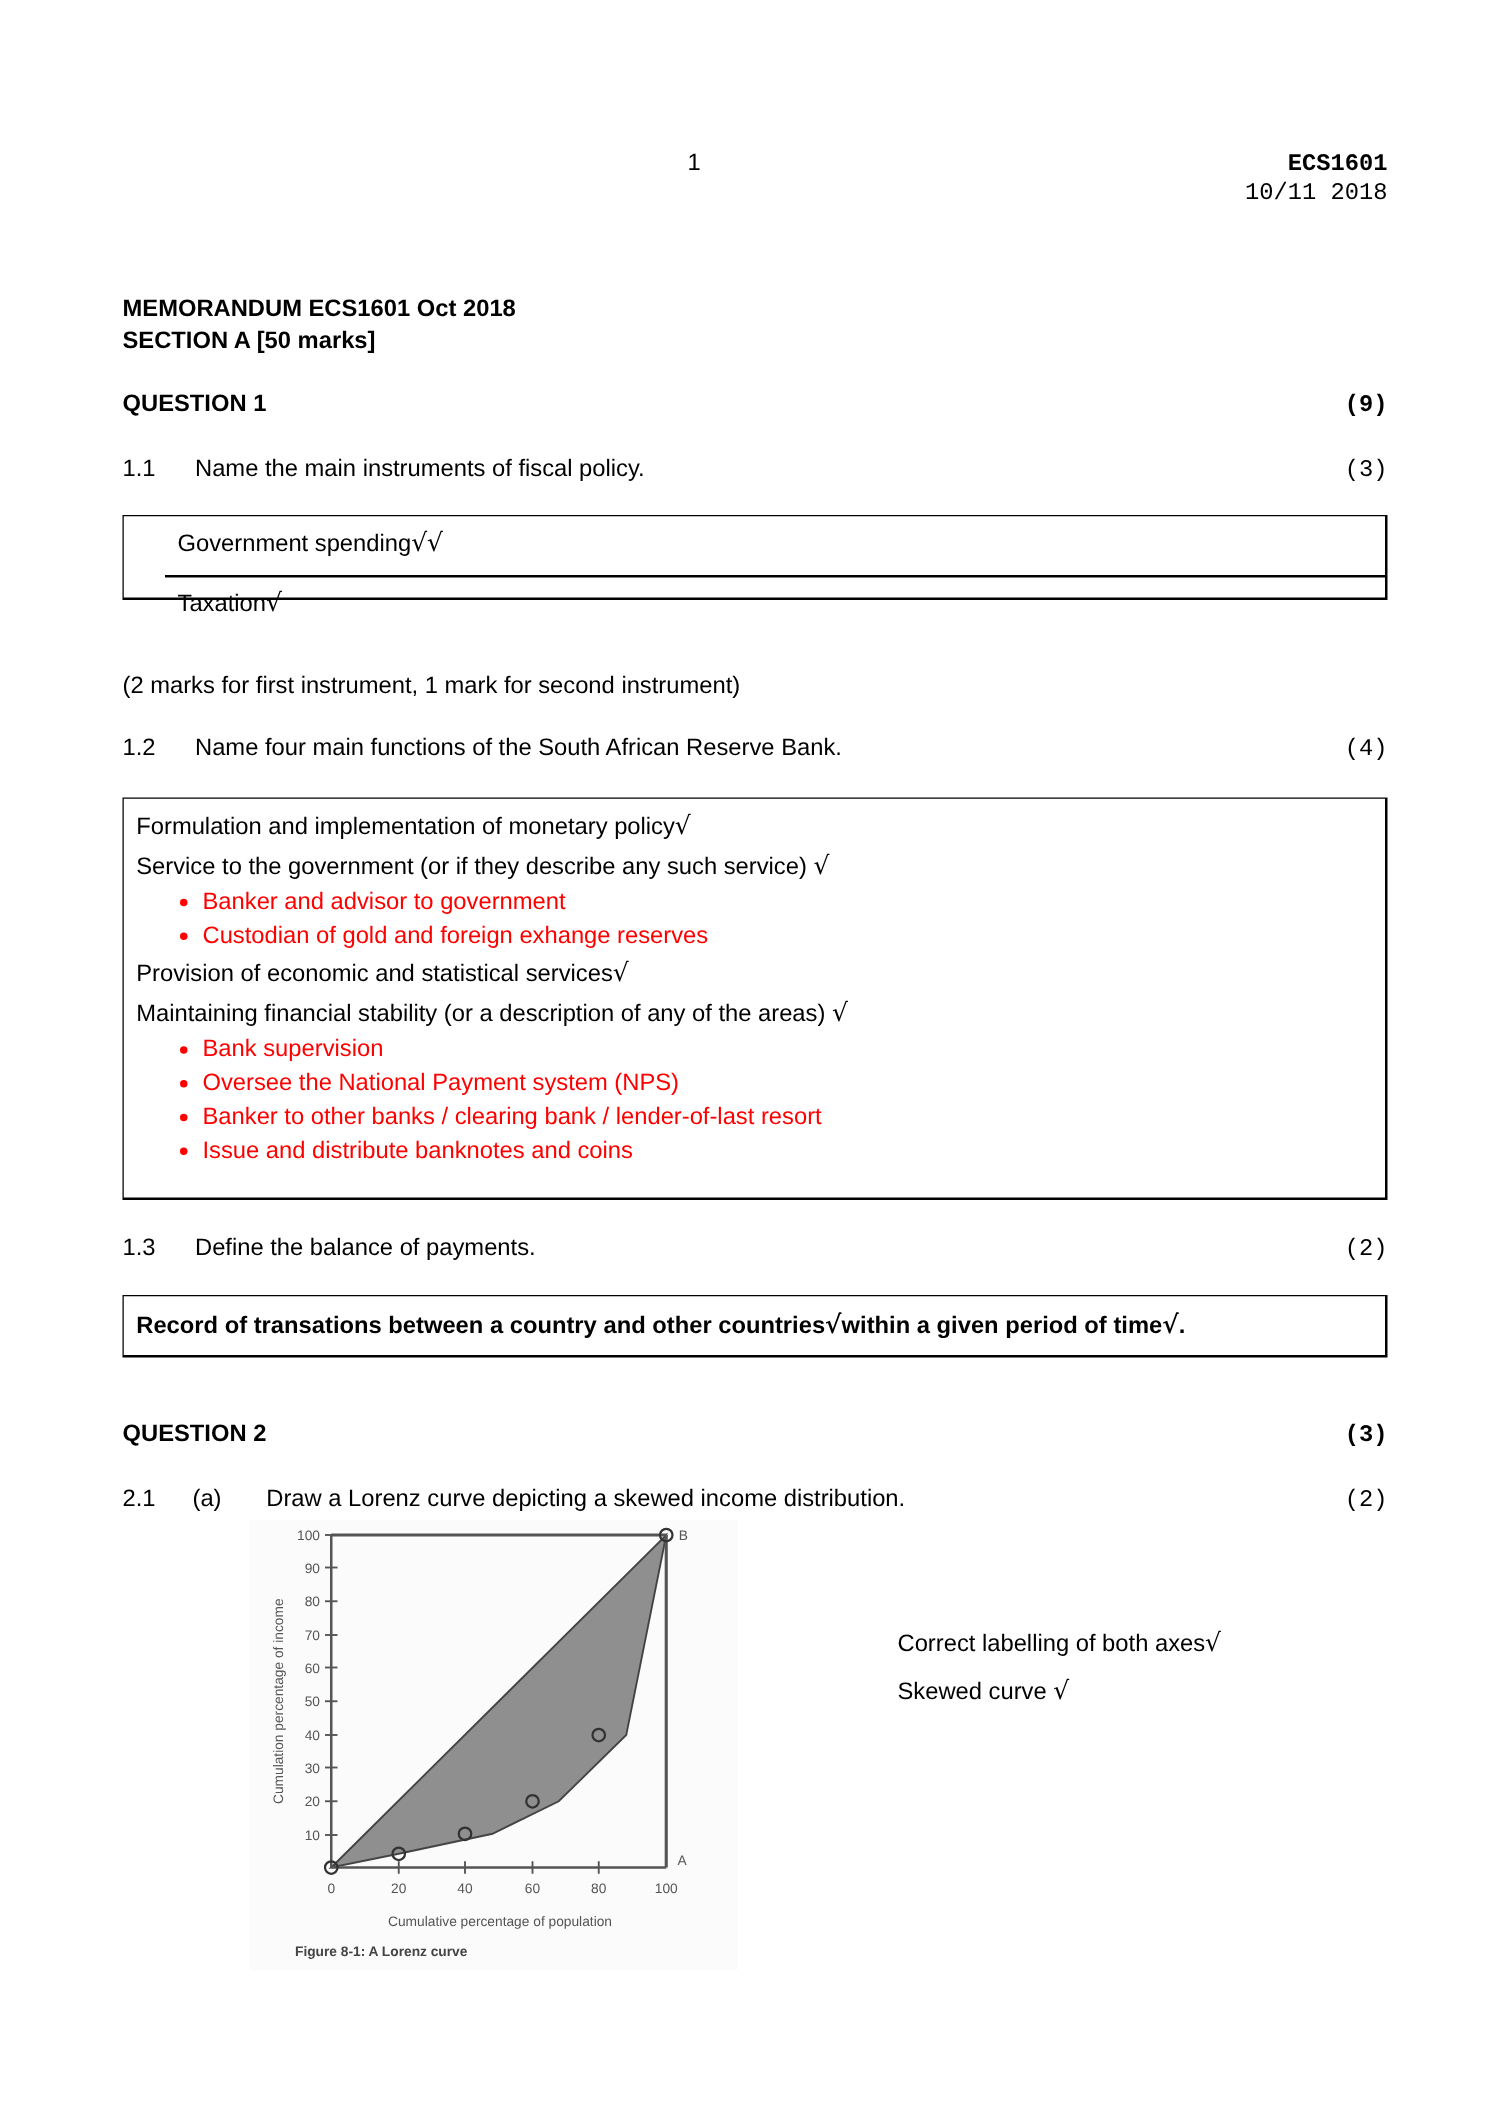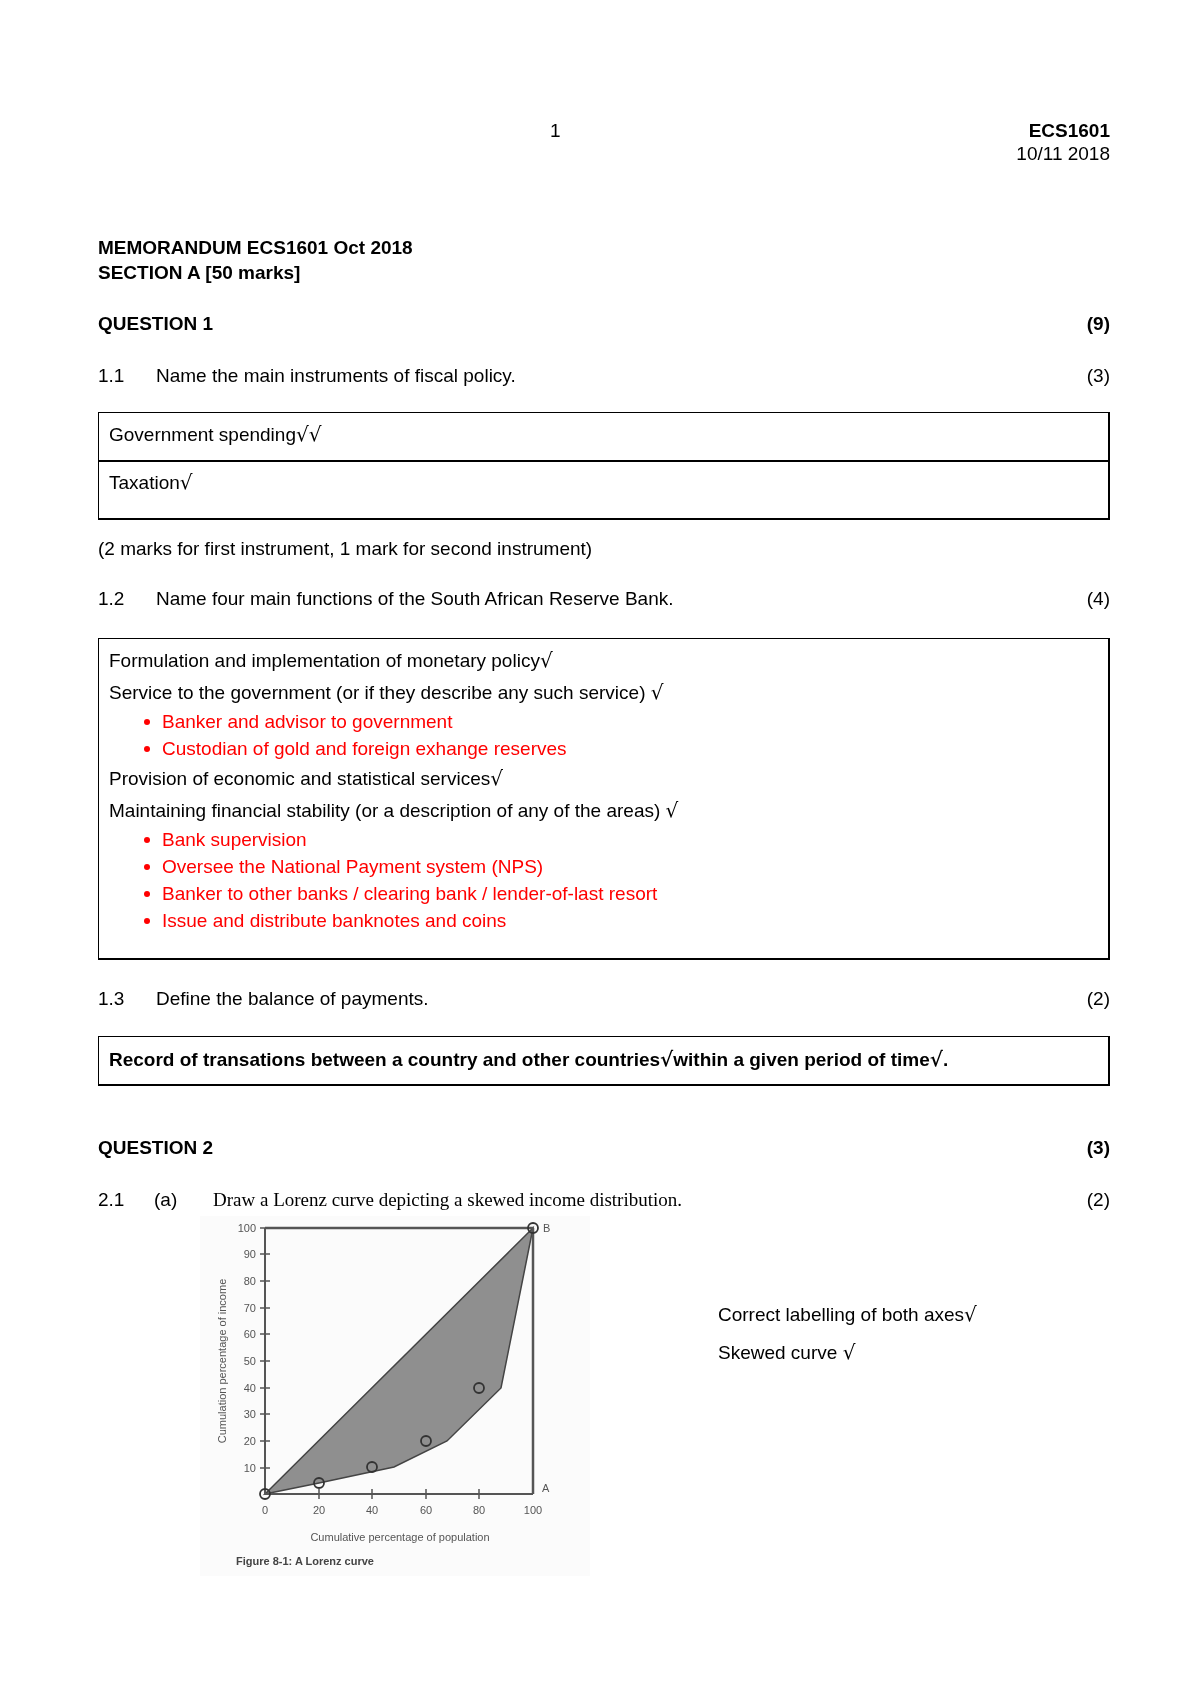--- a/index.html
+++ b/index.html
@@ -1,20 +1,20 @@
 <!DOCTYPE html>
 <html><head>
 <meta charset="utf-8">
 <style>
   html, body { margin: 0; padding: 0; background: #ffffff; }
   body { width: 1200px; height: 1696px; position: relative; overflow: hidden;
          font-family: "Liberation Sans", sans-serif; color: #000; font-size: 19px; }
   .abs { position: absolute; }
   .bold { font-weight: bold; }
-  .right { text-align: right; }
+  .right { text-align: right; font-family: Liberation Mono, monospace; }
   .tick { font-family: "DejaVu Serif", serif; font-size: 20px; }
   .box { position: absolute; left: 98px; width: 1012px; border: 1.5px solid #000; border-bottom-width: 2.5px; border-right-width: 2px; box-sizing: border-box; }
   .row { padding: 0 10px; }
   .red { color: #ff0000; }
   .bullet { display: flex; align-items: center; padding-left: 45px; }
   .bullet .dot { width: 6px; height: 6px; border-radius: 50%; background: #ff0000; margin-right: 12px; flex: none; }
   .ans-line { height: 27px; line-height: 27px; white-space: nowrap; }
   .fig { position: absolute; left: 200px; top: 1216px; width: 390px; height: 360px; background: #fbfbfb; }
 </style>
 </head>
@@ -27,21 +27,21 @@
 <div class="abs bold" style="left:98px; top:237px;">MEMORANDUM ECS1601 Oct 2018</div>
 <div class="abs bold" style="left:98px; top:262px;text-align:center;">SECTION A [50 marks]</div>
 
 <div class="abs bold" style="left:98px; top:313px;">QUESTION 1</div>
 <div class="abs bold right" style="left:1000px; width:110px; top:313px;">(9)</div>
 
 <div class="abs" style="left:98px; top:365px;">1.1</div>
 <div class="abs" style="left:156px; top:365px;">Name the main instruments of fiscal policy.</div>
 <div class="abs right" style="left:1000px; width:110px; top:365px;">(3)</div>
 
-<div class="box" style="top:412px; height:108px;">
+<div class="box" style="top:412px; height:68px;padding-left:33px;">
   <div class="row" style="height:47px; line-height:42px; border-bottom:2.5px solid #000;">
     <span>Government spending</span><span class="tick">√√</span>
   </div>
   <div class="row" style="height:44px; line-height:40px;">
     <span>Taxation</span><span class="tick">√</span>
   </div>
 </div>
 
 <div class="abs" style="left:98px; top:538px;">(2 marks for first instrument, 1 mark for second instrument)</div>
 
@@ -88,21 +88,21 @@
   <div class="row" style="line-height:44px; white-space:nowrap;font-weight:bold;">
     <span>Record of transations between a country and other countries</span><span class="tick">√</span><span>within a given period of time</span><span class="tick">√</span><span>.</span>
   </div>
 </div>
 
 <div class="abs bold" style="left:98px; top:1137px;">QUESTION 2</div>
 <div class="abs bold right" style="left:1000px; width:110px; top:1137px;">(3)</div>
 
 <div class="abs" style="left:98px; top:1189px;">2.1</div>
 <div class="abs" style="left:154px; top:1189px;">(a)</div>
-<div class="abs" style="left:213px; top:1189px;font-family:Liberation Serif, serif;">Draw a Lorenz curve depicting a skewed income distribution.</div>
+<div class="abs" style="left:213px; top:1189px;">Draw a Lorenz curve depicting a skewed income distribution.</div>
 <div class="abs right" style="left:1000px; width:110px; top:1189px;">(2)</div>
 
 <div class="fig">
   <svg width="390" height="360" viewBox="0 0 390 360">
 
     <polygon points="65,278 333,12 301,172 247,225 194,251 119,267" fill="#8f8f8f" stroke="#444" stroke-width="1.5"></polygon>
     <line x1="65" y1="12" x2="333" y2="12" stroke="#555" stroke-width="2.5"></line>
     <line x1="333" y1="12" x2="333" y2="278" stroke="#555" stroke-width="2.5"></line>
     <line x1="65" y1="278" x2="333" y2="278" stroke="#555" stroke-width="2"></line>
     <line x1="65" y1="12" x2="65" y2="278" stroke="#555" stroke-width="2"></line>

